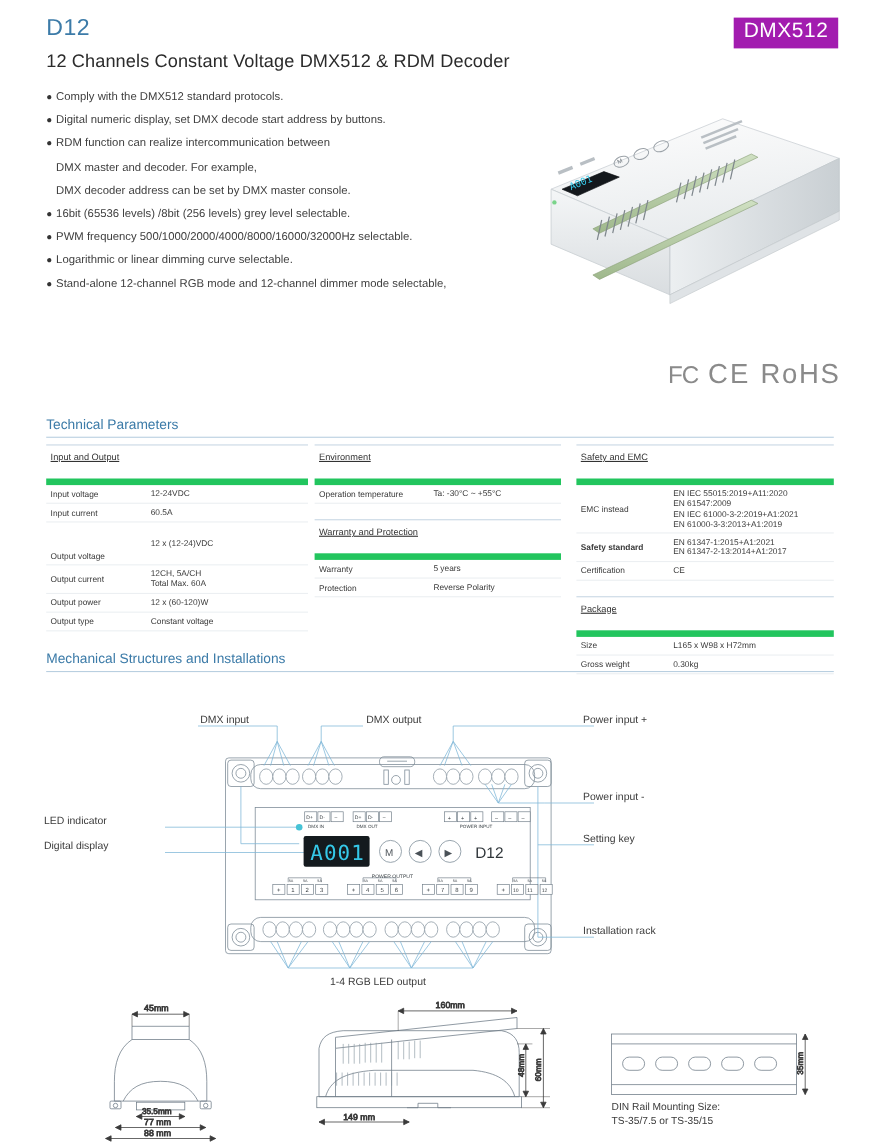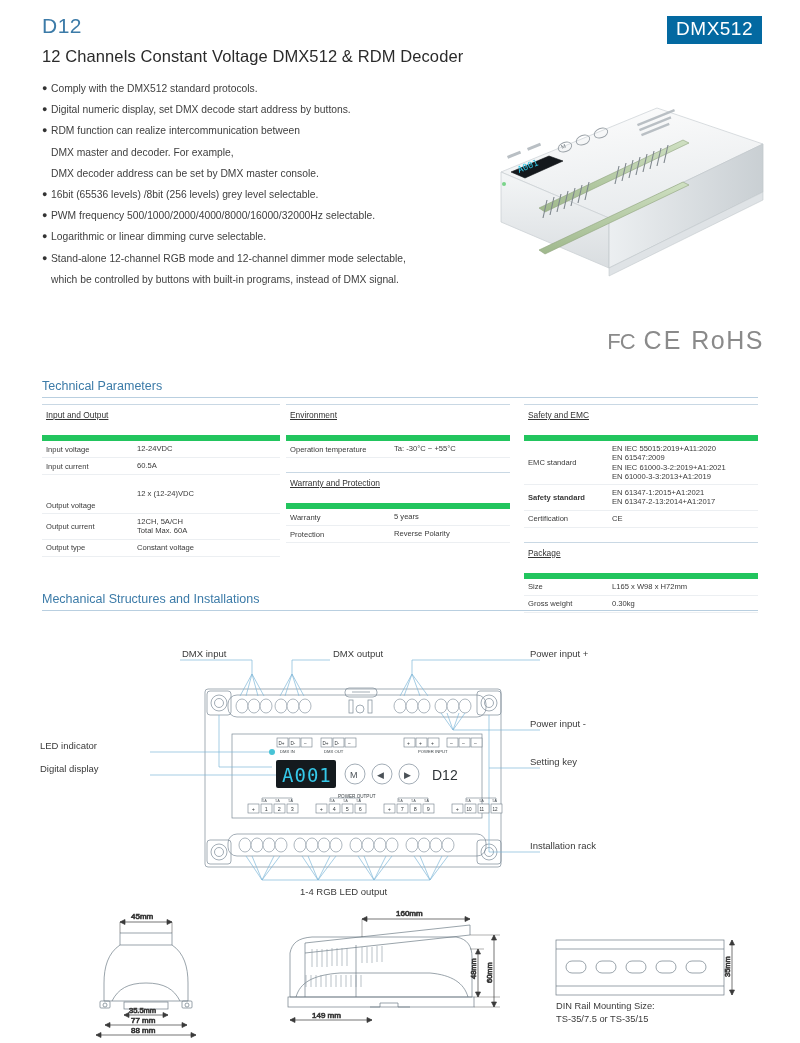--- a/index.html
+++ b/index.html
@@ -21,21 +21,21 @@
   .model-title {
     position: absolute; left: 42px; top: 14px;
     font-size: 21px; color: #3c7ba8; letter-spacing: .5px;
   }
   .subtitle {
     position: absolute; left: 42px; top: 47px;
     font-size: 16.5px; color: #2b2b2b; letter-spacing: .1px;
   }
   .dmx-badge {
     position: absolute; right: 38px; top: 16px;
-    background: #0369a1;
+    background: #a21caf;
     color: #ffffff;
     font-size: 19px;
     padding: 2px 9px 4px 9px;
     letter-spacing: .5px;
   }
 
   
   .bullets {
     position: absolute; left: 42px; top: 82px;
     width: 430px;
@@ -129,21 +129,20 @@
         <span class="bullet-txt">PWM frequency 500/1000/2000/4000/8000/16000/32000Hz selectable.</span>
       </div>
       <div class="bullet-row">
         <span class="bullet-dot">●</span>
         <span class="bullet-txt">Logarithmic or linear dimming curve selectable.</span>
       </div>
       <div class="bullet-row">
         <span class="bullet-dot">●</span>
         <span class="bullet-txt">Stand-alone 12-channel RGB mode and 12-channel dimmer mode selectable,</span>
       </div>
-      <div class="bullet-cont">which be controlled by buttons with built-in programs, instead of DMX signal.</div>
     </div>
 
   <div class="photo-wrap">
     <svg width="290" height="205" viewBox="0 0 290 205">
       <defs>
         <linearGradient id="caseTop" x1="0" y1="0" x2="0.3" y2="1">
           <stop offset="0" stop-color="#fdfdfd"></stop>
             <stop offset="1" stop-color="#e9ecee"></stop>
         </linearGradient>
         <linearGradient id="caseFront" x1="0" y1="0" x2="0" y2="1">
@@ -236,20 +235,24 @@
       <div class="spec-row">
         <div class="k" style="width: 95px; flex: 0 0 95px; margin-top: 23px;">Output voltage</div>
         <div class="v" style="white-space: pre-line;">12 x (12-24)VDC</div>
       </div>
       <div class="spec-row">
         <div class="k" style="width: 95px; flex: 0 0 95px;">Output current</div>
         <div class="v" style="white-space: pre-line;">12CH, 5A/CH
 Total Max. 60A</div>
       </div>
       <div class="spec-row">
+        <div class="k" style="width: 95px; flex: 0 0 95px;">Output power</div>
+        <div class="v" style="white-space: pre-line;">12 x (60-120)W</div>
+      </div>
+      <div class="spec-row">
         <div class="k" style="width: 95px; flex: 0 0 95px;">Output type</div>
         <div class="v" style="white-space: pre-line;">Constant voltage</div>
       </div>
     </div>
   <div class="spec-col" id="spec-col-1" style="left:286px; top:404px; width:224px;">
       <div class="spec-top-rule"></div>
       <div class="spec-group-title">Environment</div>
       <div class="spec-row">
         <div class="k" style="width: 108px; flex: 0 0 108px;">Operation temperature</div>
         <div class="v" style="white-space: pre-line;">Ta: -30°C ~ +55°C</div>
@@ -263,21 +266,21 @@
       </div>
       <div class="spec-row">
         <div class="k" style="width: 108px; flex: 0 0 108px;">Protection</div>
         <div class="v" style="white-space: pre-line;">Reverse Polarity</div>
       </div>
     </div>
   <div class="spec-col" id="spec-col-2" style="left:524px; top:404px; width:234px;">
       <div class="spec-top-rule"></div>
       <div class="spec-group-title">Safety and EMC</div>
       <div class="spec-row">
-        <div class="k" style="width: 88px; flex: 0 0 88px;">EMC standard</div>
+        <div class="k" style="width: 88px; flex: 0 0 88px;">EMC instead</div>
         <div class="v" style="white-space: pre-line;">EN IEC 55015:2019+A11:2020
 EN 61547:2009
 EN IEC 61000-3-2:2019+A1:2021
 EN 61000-3-3:2013+A1:2019</div>
       </div>
       <div class="spec-row">
         <div class="k" style="width: 88px; flex: 0 0 88px; font-weight: bold;">Safety standard</div>
         <div class="v" style="white-space: pre-line;">EN 61347-1:2015+A1:2021
 EN 61347-2-13:2014+A1:2017</div>
       </div>

